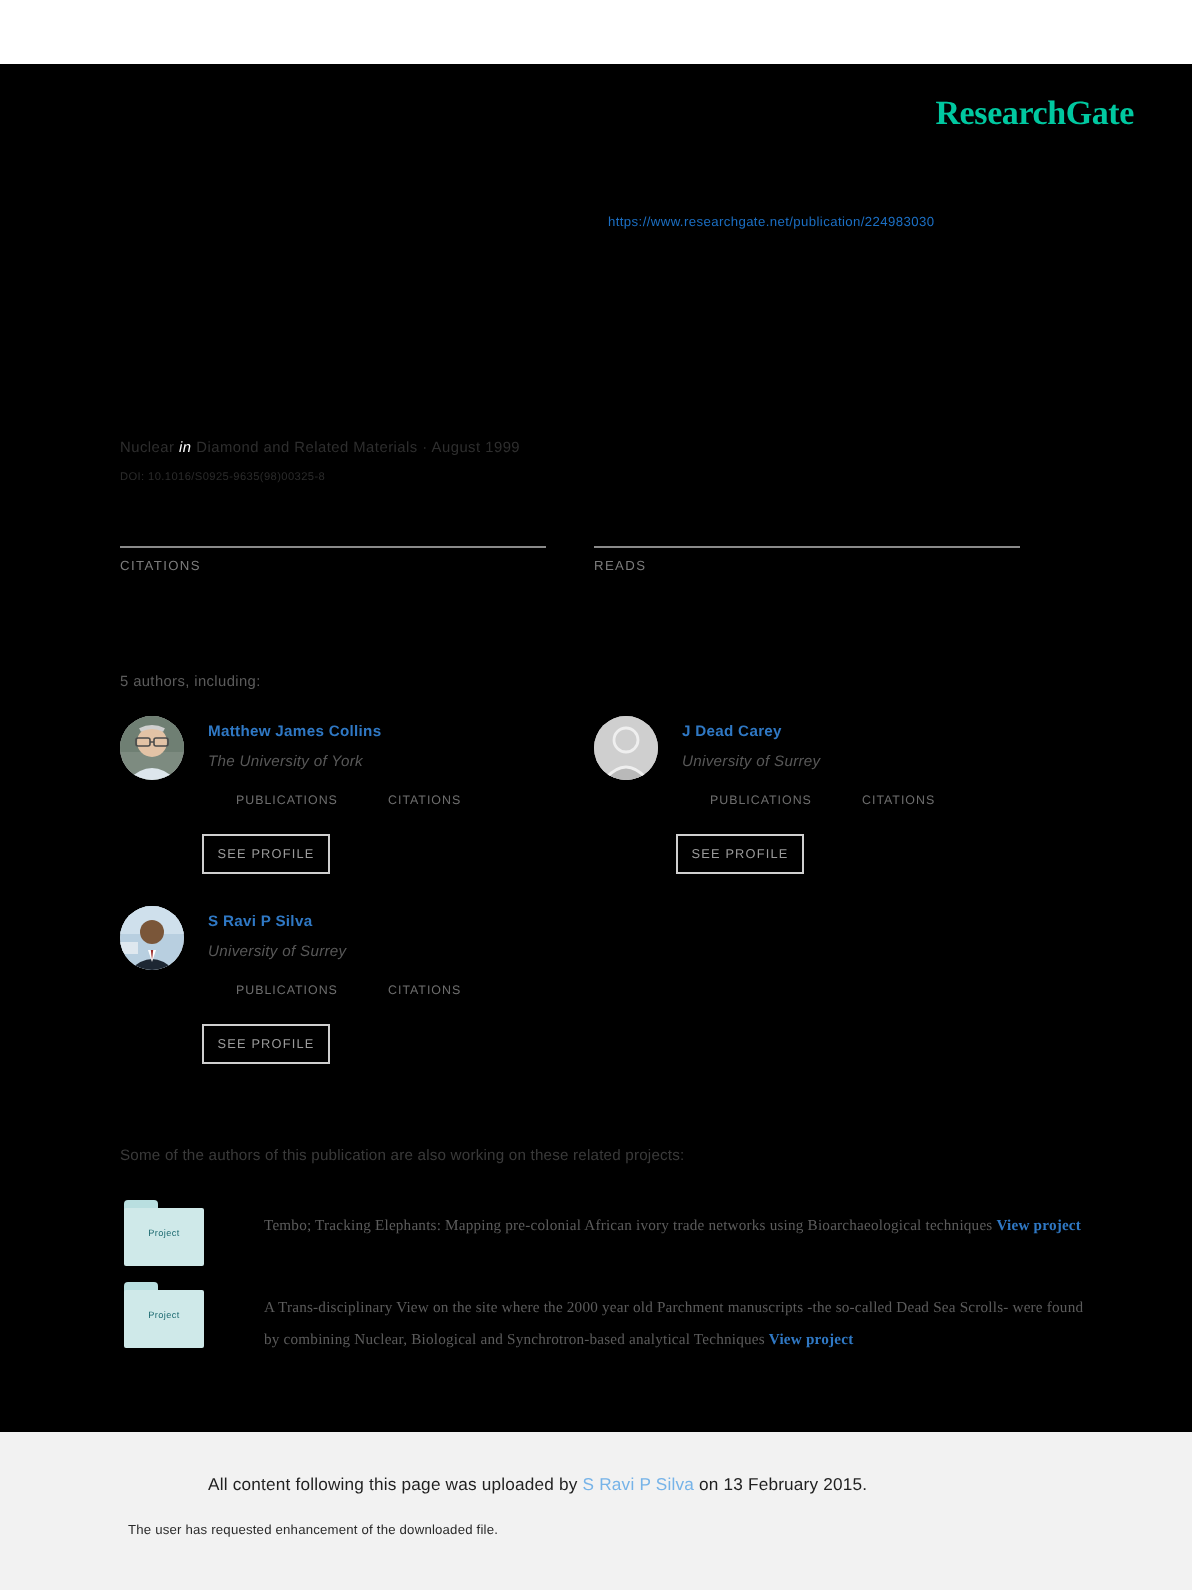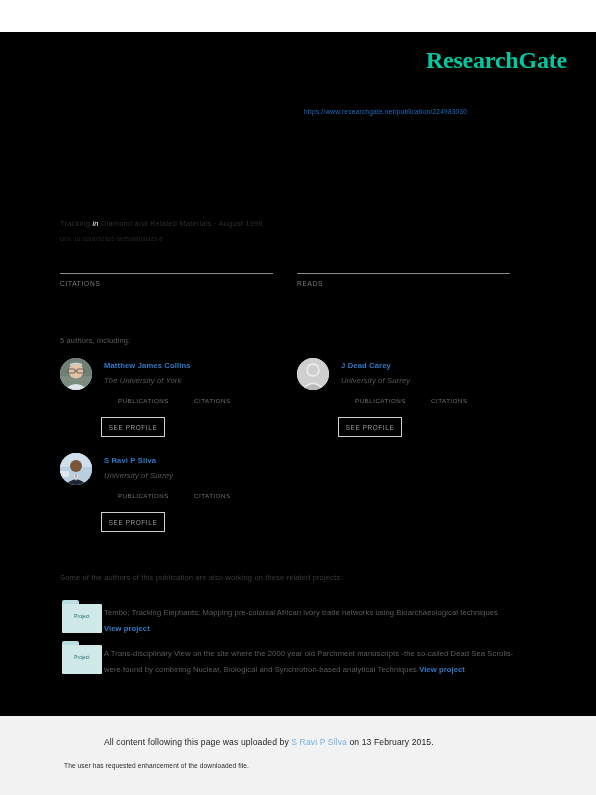--- a/index.html
+++ b/index.html
@@ -36,21 +36,21 @@
     left: 0; top: 716px;
     width: 596px; height: 79px;
     background: #f2f2f2;
   }
 
   
   .rg-logo {
     position: absolute;
     right: 29px; top: 47px;
     font-family: "Liberation Serif", serif;
-    font-size: 24px;
+    font-size: 17px;
     font-weight: bold;
     letter-spacing: -0.2px;
     color: #00c8a0;
     white-space: nowrap;
   }
 
   
   .rg-url {
     position: absolute;
     left: 304px; top: 108px;
@@ -234,26 +234,27 @@
     position: absolute;
     left: 0; top: 14px;
     width: 40px;
     text-align: center;
     font-size: 4.6px;
     color: #1c6a70;
     letter-spacing: 0.2px;
   }
   .ptext {
     position: absolute;
-    left: 44px; top: 5px;
+    left: 72px; top: 5px;
     width: 410px;
     font-size: 7.6px;
     line-height: 16px;
     color: #5c5c5c;
     letter-spacing: 0.1px;
+    font-family: Liberation Serif, serif;
   }
   .ptext .view {
     color: #2f78c4;
     font-weight: bold;
   }
 
   
   .f-line1 {
     position: absolute;
     left: 64px; top: 737px;
@@ -281,21 +282,21 @@
   <div class="footer-band"></div>
 
   <div class="rg-logo">ResearchGate</div>
 
   <div class="rg-url">https://www.researchgate.net/publication/224983030</div>
 
   <div class="hidden-text" style="left:60px; top:150px; font-size:9px;"></div>
   <div class="hidden-text" style="left:60px; top:178px; font-size:13px;"></div>
 
   <div class="article-line">
-    <span>Tracking</span>
+    <span>Nuclear</span>
     <span class="ital">in</span>
     <span>Diamond and Related Materials · August 1999</span>
   </div>
   <div class="doi-line">DOI: 10.1016/S0925-9635(98)00325-8</div>
 
   <div class="metric cit">
     <span class="num"></span>
     <span class="rule"></span>
     <span class="lbl">CITATIONS</span>
   </div>

